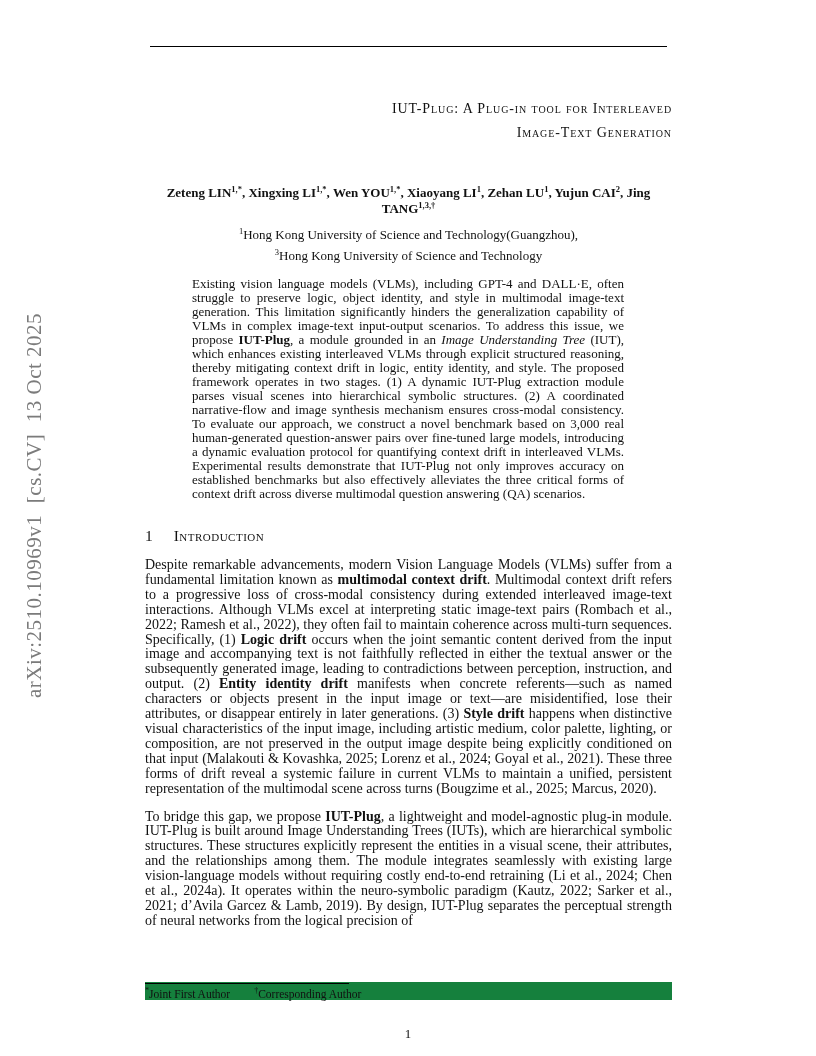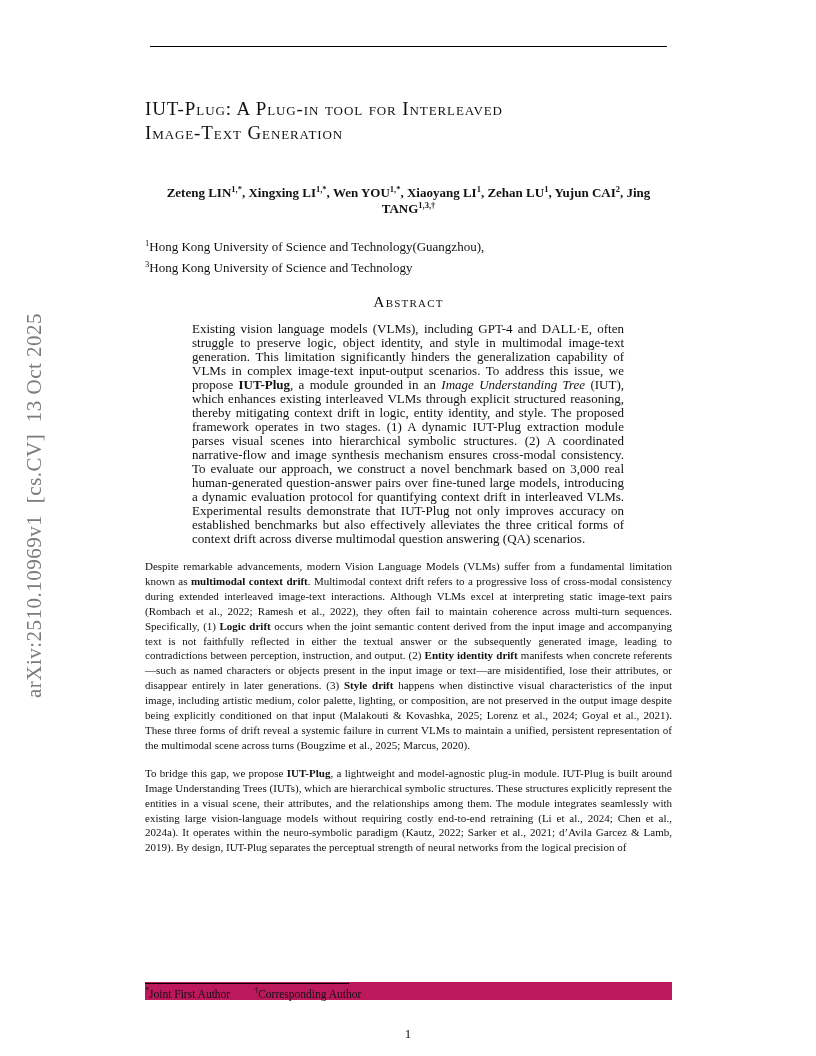--- a/index.html
+++ b/index.html
@@ -8,43 +8,43 @@
   .page{position:relative;width:816px;height:1056px;background:#fff;overflow:hidden;}
 
   .top-rule{position:absolute;left:150px;top:46px;width:517px;height:1px;background:#000;}
 
   .arxiv-watermark{position:absolute;left:34px;top:517px;
       transform:translate(-50%,-50%) rotate(-90deg);
       white-space:pre;font-size:21px;color:#7b7b7b;letter-spacing:.5px;}
 
   .content{position:absolute;left:145px;top:0;width:527px;}
 
-  .title{margin:97px 0 8px 0;text-align:left;font-weight:normal;
-         font-variant:small-caps;font-size:19px;line-height:24px;letter-spacing:.9px;}
+  .title{margin:97px 0 8px 0;text-align:right;font-weight:normal;
+         font-variant:small-caps;font-size:14px;line-height:24px;letter-spacing:.9px;}
 
   .authors{margin-top:40px;text-align:center;font-size:13px;font-weight:bold;}
   .authors sup{font-size:8.5px;line-height:0;}
 
-  .affiliations{margin-top:20px;font-size:13px;line-height:20.5px;}
+  .affiliations{margin-top:8px;text-align:center;font-size:13px;line-height:20.5px;}
   .affiliations sup{font-size:8.5px;line-height:0;}
 
   .abstract-heading{margin:15px 0 0 0;text-align:center;font-weight:normal;
       font-variant:small-caps;font-size:15.5px;letter-spacing:1.2px;}
 
   .abstract-body{margin:11px 48px 0 47px;font-size:13px;line-height:14px;
       text-align:justify;}
 
   .section-heading{margin:25px 0 0 0;font-weight:normal;font-size:15.5px;line-height:19px;}
   .section-heading .secnum{margin-right:17px;}
   .section-heading .sectitle{font-variant:small-caps;letter-spacing:.5px;}
 
-  .body-par{margin:13px 0 0 0;font-size:11px;line-height:14.9px;text-align:justify;}
+  .body-par{margin:13px 0 0 0;font-size:14px;line-height:14.9px;text-align:justify;}
 
   .footnote-block{position:absolute;left:145px;top:982px;width:527px;
-      background:#be185d;padding-top:1px;font-size:11.5px;}
+      background:#15803d;padding-top:1px;font-size:11.5px;}
   .footnote-rule{width:204px;height:1px;background:#000;margin-bottom:4px;}
   .footnote-item{display:inline-block;margin-right:24px;}
   .footnote-item sup{font-size:8px;line-height:0;}
 
   .page-number{position:absolute;left:0;top:1026px;width:816px;text-align:center;font-size:13px;}
 
   b,.seg-bold{font-weight:bold;}
   .seg-italic{font-style:italic;}
 </style>
 </head>
@@ -65,24 +65,27 @@
       <span>Image-Text Generation</span>
     </h1>
 
     <div class="authors"><span><span>Zeteng LIN</span><sup>1,*</sup></span>, <span><span>Xingxing LI</span><sup>1,*</sup></span>, <span><span>Wen YOU</span><sup>1,*</sup></span>, <span><span>Xiaoyang LI</span><sup>1</sup></span>, <span><span>Zehan LU</span><sup>1</sup></span>, <span><span>Yujun CAI</span><sup>2</sup></span>, <span><span>Jing TANG</span><sup>1,3,†</sup></span></div>
 
     <div class="affiliations">
         <div><sup>1</sup>Hong Kong University of Science and Technology(Guangzhou),</div>
         <div><sup>3</sup>Hong Kong University of Science and Technology</div>
       </div>
 
-    <h2 class="abstract-heading">Abstract</h2>
 
     <p class="abstract-body"><span class="">Existing vision language models (VLMs), including GPT-4 and DALL·E, often struggle to preserve logic, object identity, and style in multimodal image-text generation. This limitation significantly hinders the generalization capability of VLMs in complex image-text input-output scenarios. To address this issue, we propose </span><span class="seg-bold">IUT-Plug</span><span class="">, a module grounded in an </span><span class="seg-italic">Image Understanding Tree</span><span class=""> (IUT), which enhances existing interleaved VLMs through explicit structured reasoning, thereby mitigating context drift in logic, entity identity, and style. The proposed framework operates in two stages. (1) A dynamic IUT-Plug extraction module parses visual scenes into hierarchical symbolic structures. (2) A coordinated narrative-flow and image synthesis mechanism ensures cross-modal consistency. To evaluate our approach, we construct a novel benchmark based on 3,000 real human-generated question-answer pairs over fine-tuned large models, introducing a dynamic evaluation protocol for quantifying context drift in interleaved VLMs. Experimental results demonstrate that IUT-Plug not only improves accuracy on established benchmarks but also effectively alleviates the three critical forms of context drift across diverse multimodal question answering (QA) scenarios.</span></p>
 
+    <h3 class="section-heading">
+      <span class="secnum">1</span>
+      <span class="sectitle">Introduction</span>
+    </h3>
 
     <p class="body-par"><span class="">Despite remarkable advancements, modern Vision Language Models (VLMs) suffer from a fundamental limitation known as </span><span class="seg-bold">multimodal context drift</span><span class="">. Multimodal context drift refers to a progressive loss of cross-modal consistency during extended interleaved image-text interactions. Although VLMs excel at interpreting static image-text pairs (Rombach et al., 2022; Ramesh et al., 2022), they often fail to maintain coherence across multi-turn sequences. Specifically, (1) </span><span class="seg-bold">Logic drift</span><span class=""> occurs when the joint semantic content derived from the input image and accompanying text is not faithfully reflected in either the textual answer or the subsequently generated image, leading to contradictions between perception, instruction, and output. (2) </span><span class="seg-bold">Entity identity drift</span><span class=""> manifests when concrete referents—such as named characters or objects present in the input image or text—are misidentified, lose their attributes, or disappear entirely in later generations. (3) </span><span class="seg-bold">Style drift</span><span class=""> happens when distinctive visual characteristics of the input image, including artistic medium, color palette, lighting, or composition, are not preserved in the output image despite being explicitly conditioned on that input (Malakouti &amp; Kovashka, 2025; Lorenz et al., 2024; Goyal et al., 2021). These three forms of drift reveal a systemic failure in current VLMs to maintain a unified, persistent representation of the multimodal scene across turns (Bougzime et al., 2025; Marcus, 2020).</span></p>
 
     <p class="body-par"><span class="">To bridge this gap, we propose </span><span class="seg-bold">IUT-Plug</span><span class="">, a lightweight and model-agnostic plug-in module. IUT-Plug is built around Image Understanding Trees (IUTs), which are hierarchical symbolic structures. These structures explicitly represent the entities in a visual scene, their attributes, and the relationships among them. The module integrates seamlessly with existing large vision-language models without requiring costly end-to-end retraining (Li et al., 2024; Chen et al., 2024a). It operates within the neuro-symbolic paradigm (Kautz, 2022; Sarker et al., 2021; d’Avila Garcez &amp; Lamb, 2019). By design, IUT-Plug separates the perceptual strength of neural networks from the logical precision of</span></p>
 
   </div>
 
   <div class="footnote-block">
     <div class="footnote-rule"></div>
     <div class="footnote-items"><span class="footnote-item"><sup>*</sup>Joint First Author</span><span class="footnote-item"><sup>†</sup>Corresponding Author</span></div>

